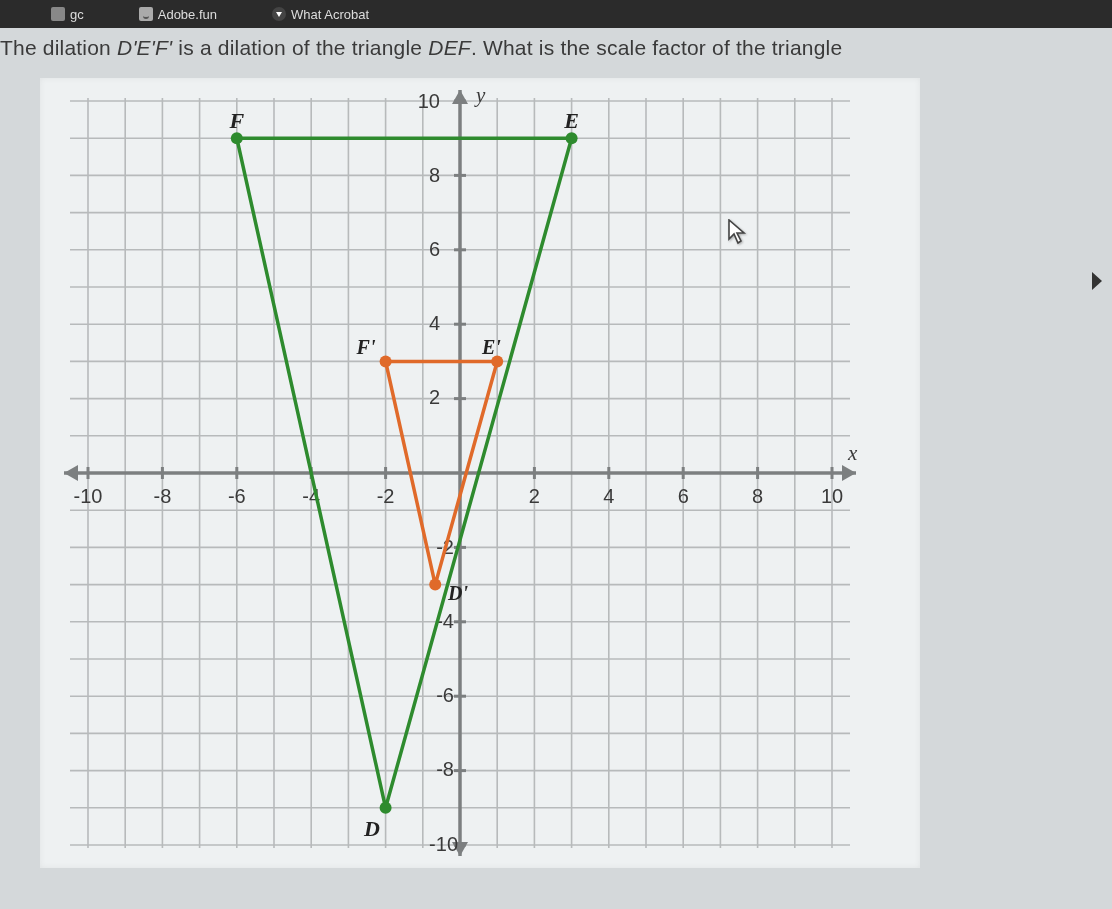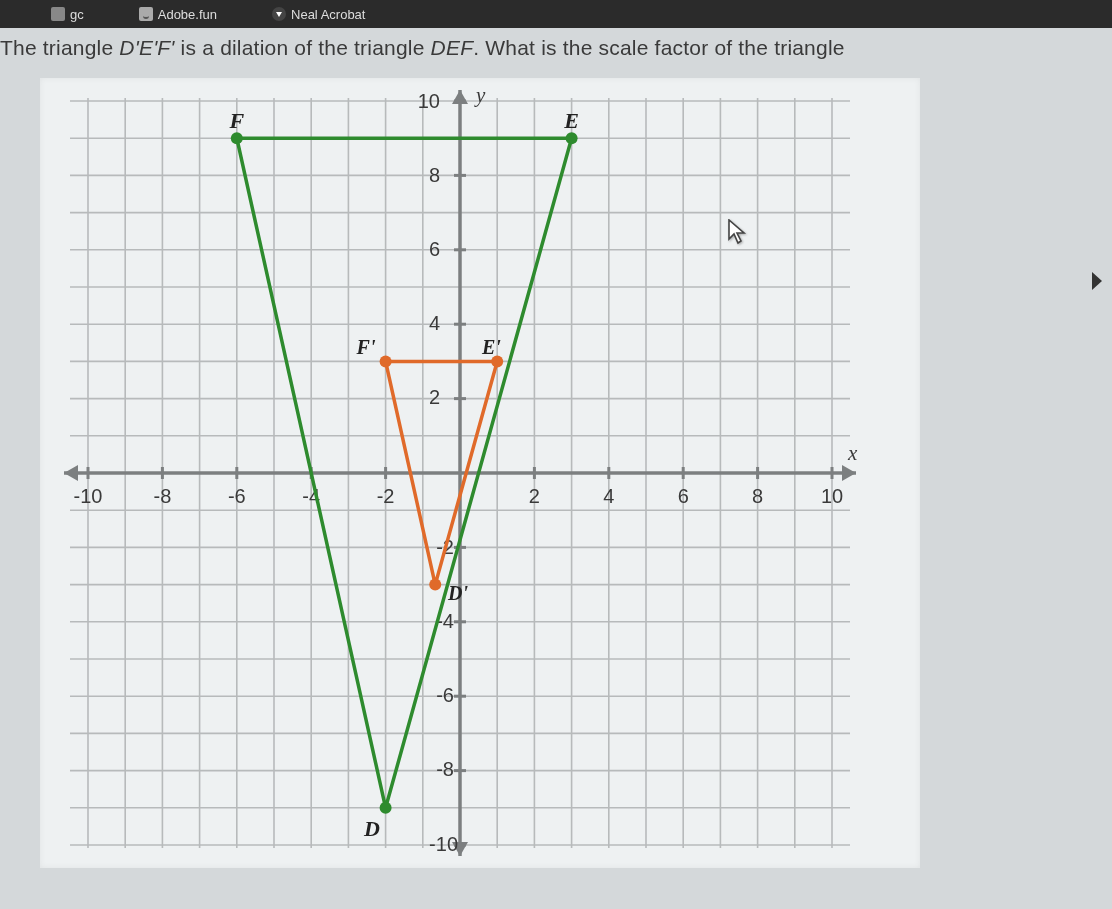--- a/index.html
+++ b/index.html
@@ -67,26 +67,26 @@
   <div class="tab-item">
     <span class="tab-icon gc-icon"></span>
     <span>gc</span>
   </div>
   <div class="tab-item">
     <span class="tab-icon neal-icon"></span>
     <span>Adobe.fun</span>
   </div>
   <div class="tab-item">
     <span class="tab-icon adobe-icon"></span>
-    <span>Neal Acrobat</span>
+    <span>What Acrobat</span>
   </div>
 </div>
 
 <div class="question">
-  <span>The triangle </span><span class="italic">D'E'F'</span><span> is a dilation of the triangle </span><span class="italic">DEF</span><span>. What is the scale factor of the triangle</span>
+  <span>The dilation </span><span class="italic">D'E'F'</span><span> is a dilation of the triangle </span><span class="italic">DEF</span><span>. What is the scale factor of the triangle</span>
 </div>
 
 <div class="chart-wrap">
   <svg width="880" height="790" viewBox="0 0 880 790">
 
     <g>
       <line class="grid-line" x1="48" y1="20" x2="48" y2="770"></line>
       <line class="grid-line" x1="85.2" y1="20" x2="85.2" y2="770"></line>
       <line class="grid-line" x1="122.4" y1="20" x2="122.4" y2="770"></line>
       <line class="grid-line" x1="159.6" y1="20" x2="159.6" y2="770"></line>

